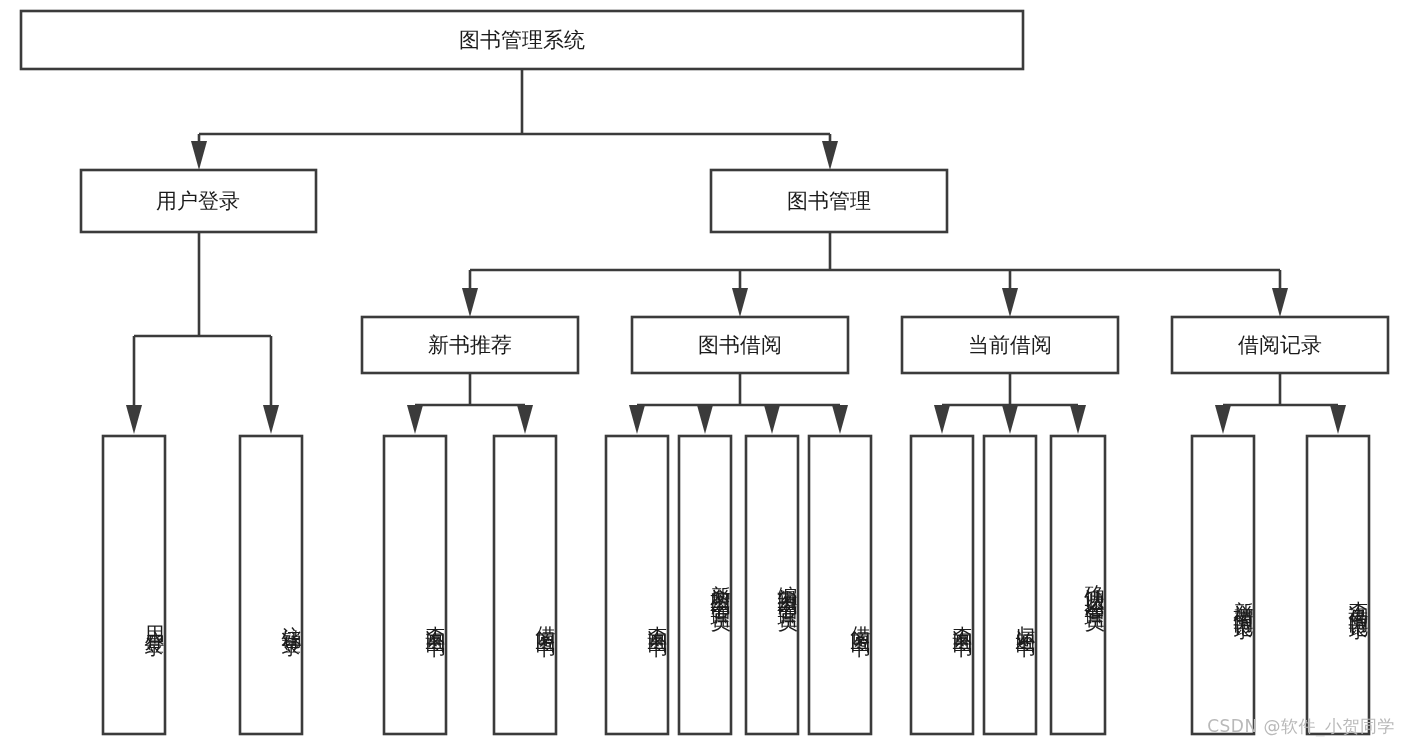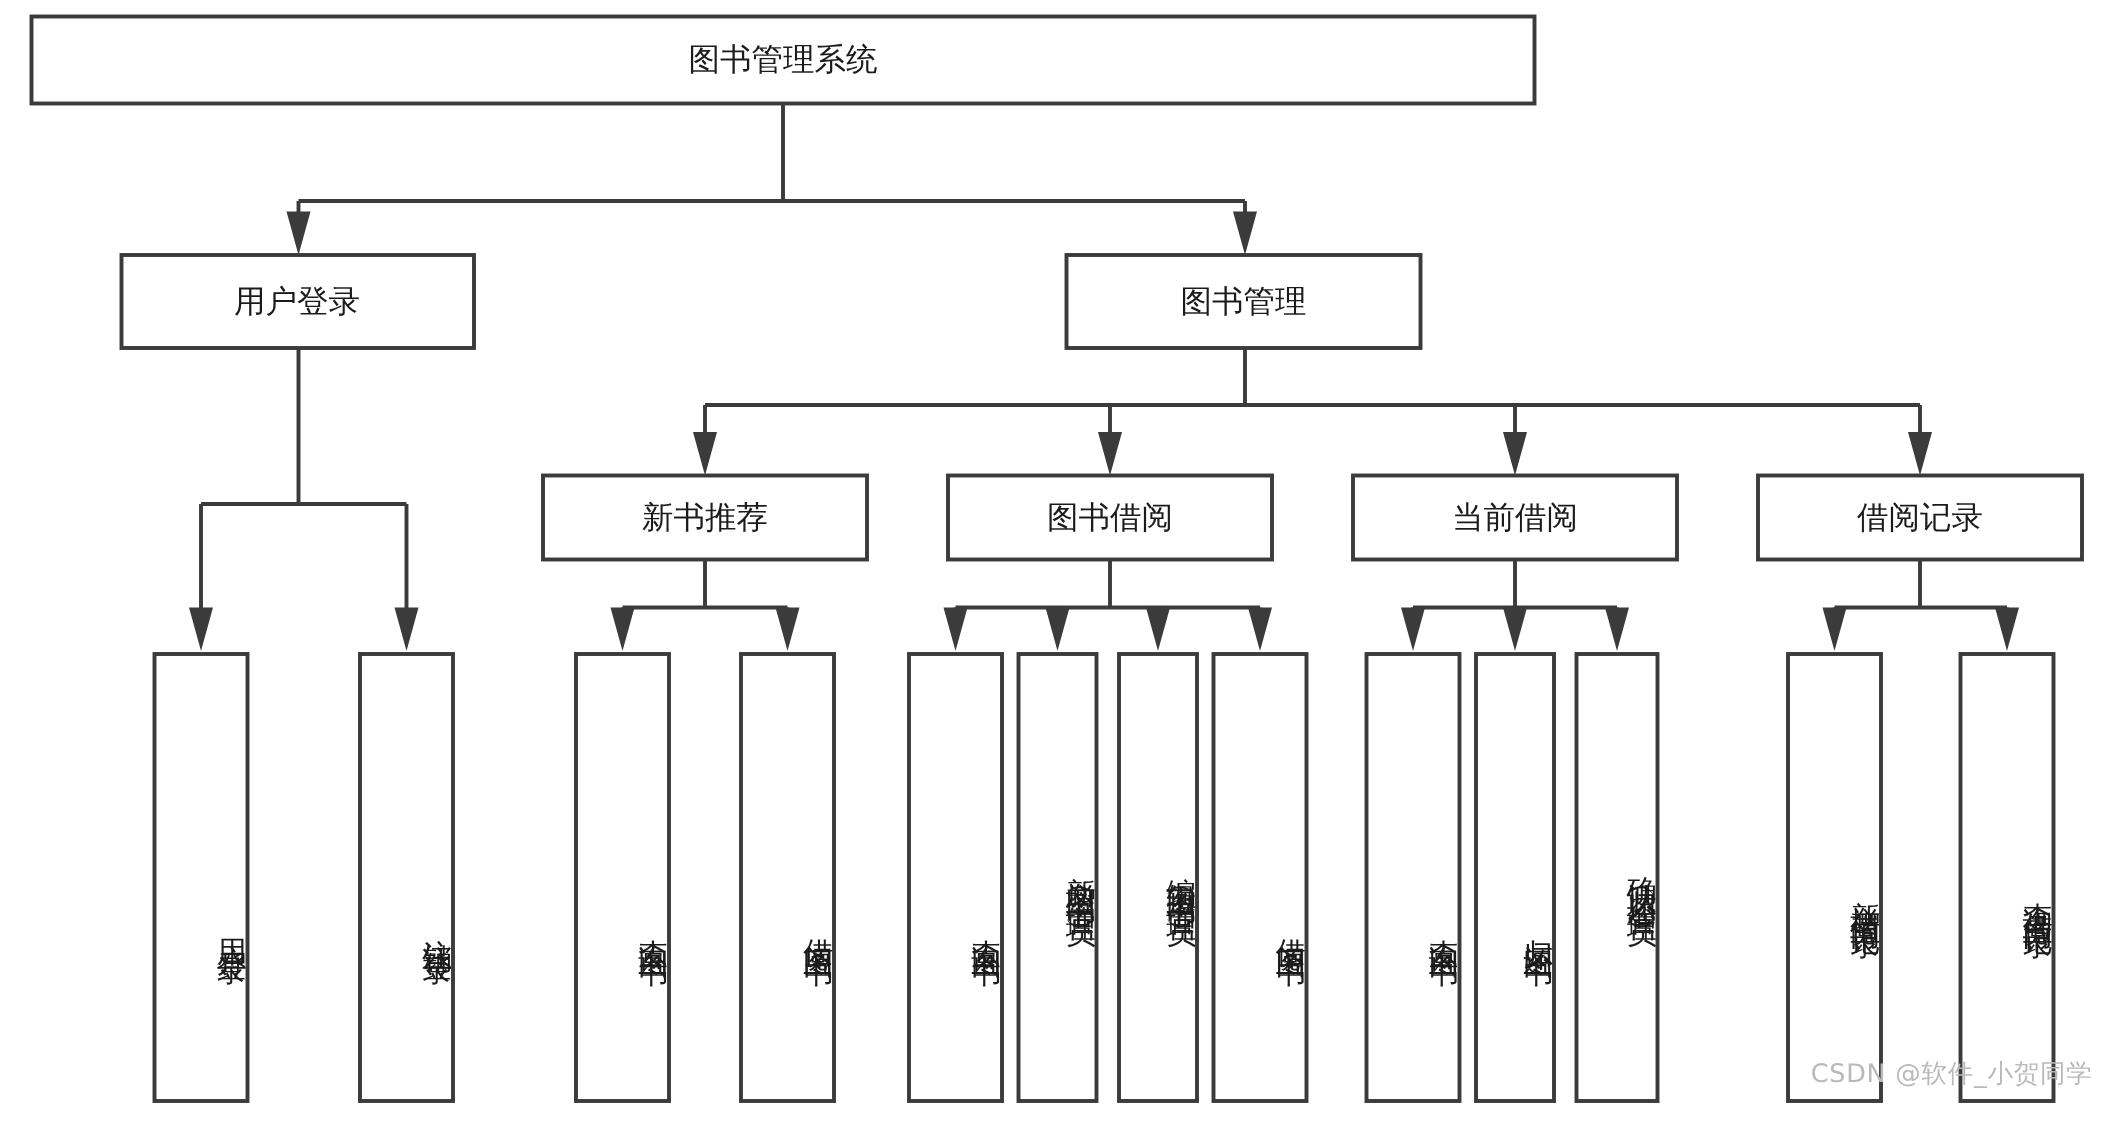--- a/index.html
+++ b/index.html
@@ -60,21 +60,21 @@
     letter-spacing: 4px;
     white-space: nowrap;
     pointer-events: none;
     display: flex;
     align-items: flex-start;
     justify-content: center;
   }
   .watermark {
     position: absolute;
     right: 8px;
-    bottom: 20px;
+    bottom: 9px;
     font-family: "DejaVu Sans", "Liberation Sans", sans-serif;
     font-size: 17px;
     color: #b9b9b9;
     white-space: nowrap;
     letter-spacing: 0.5px;
   }
 </style>
 </head>
 <body>
 

